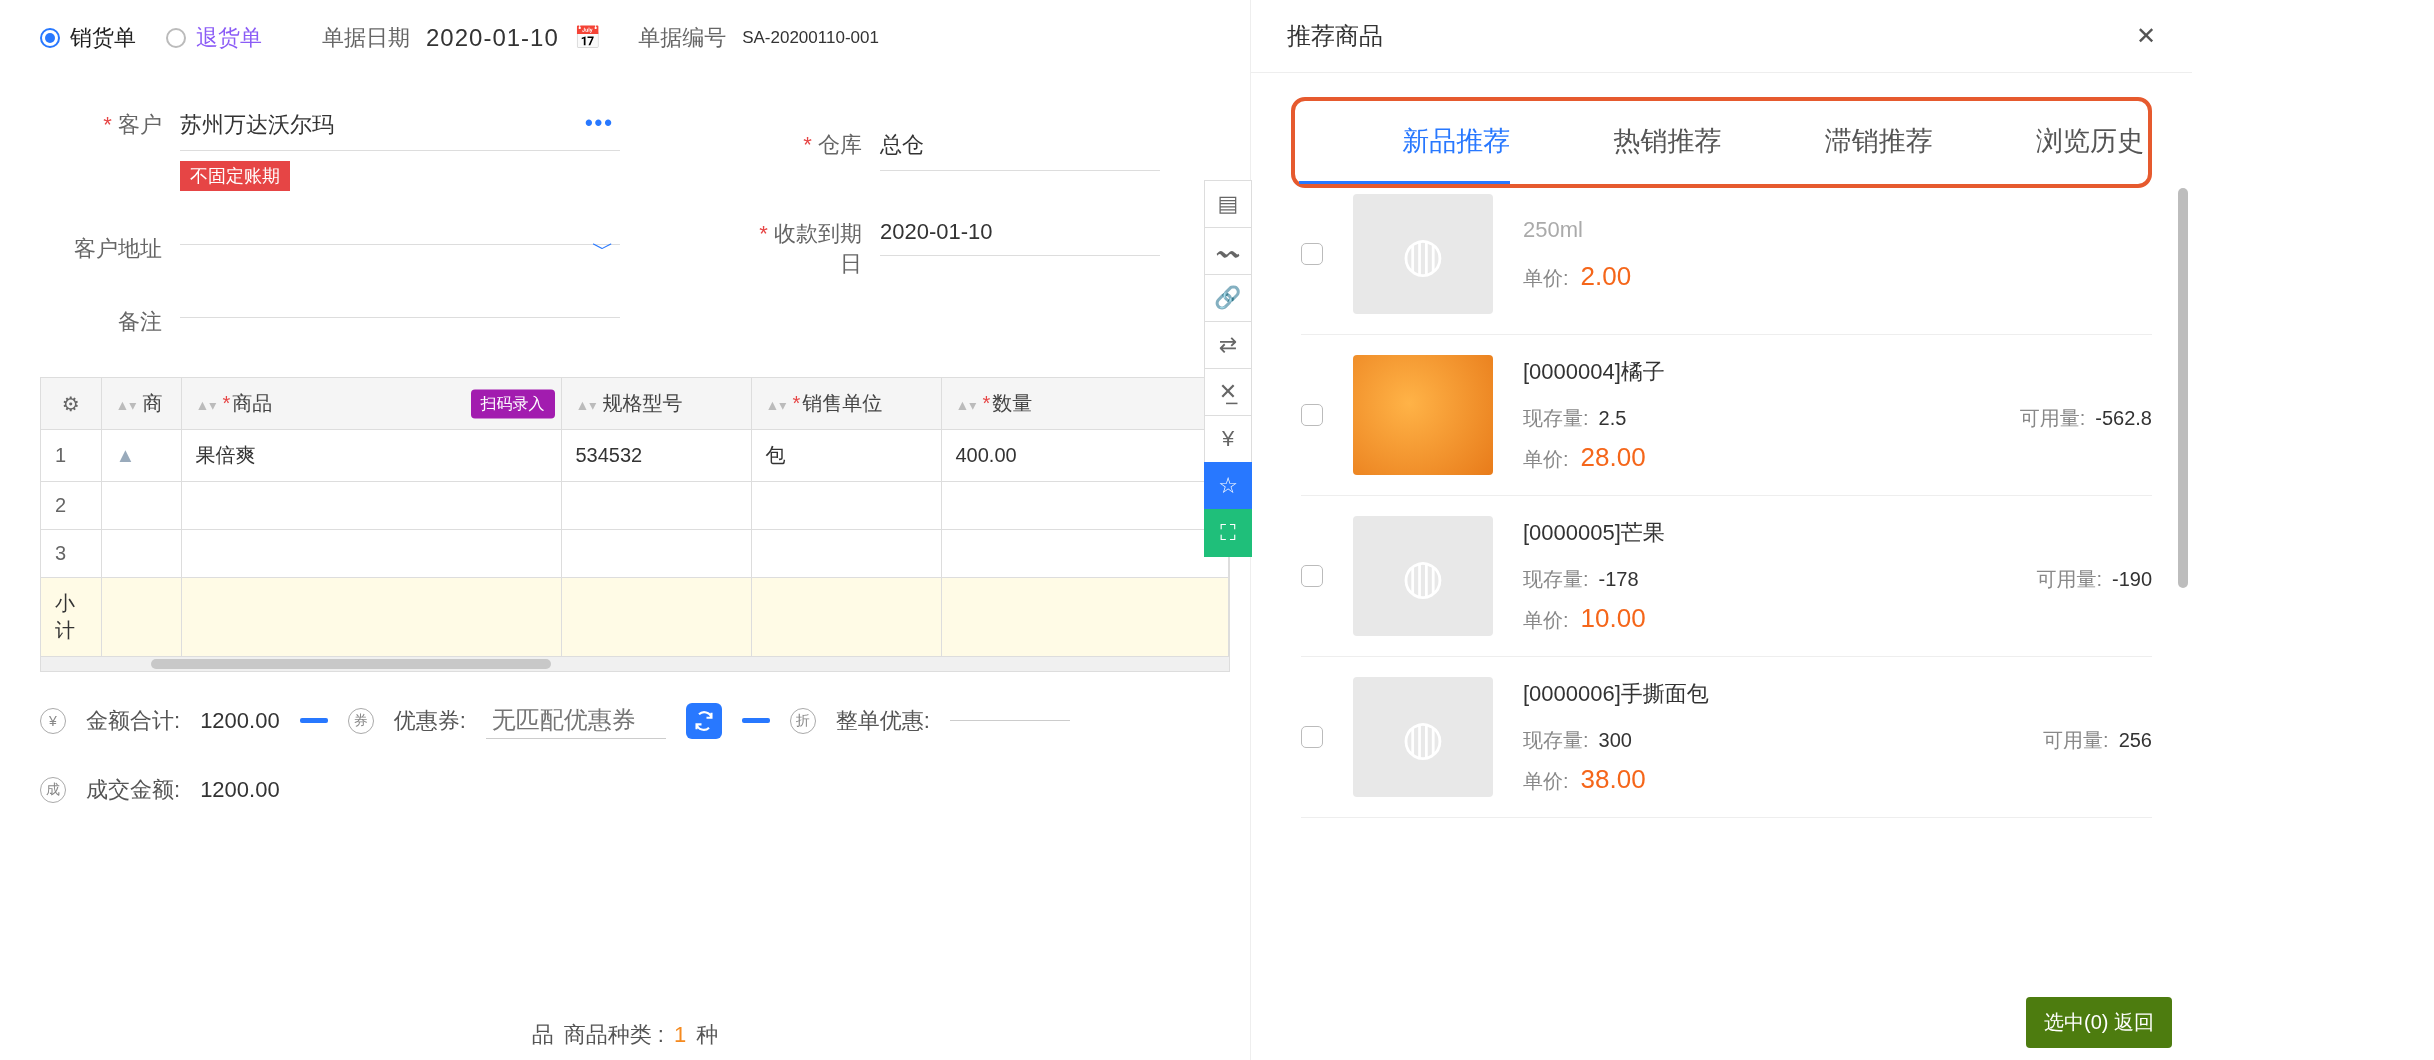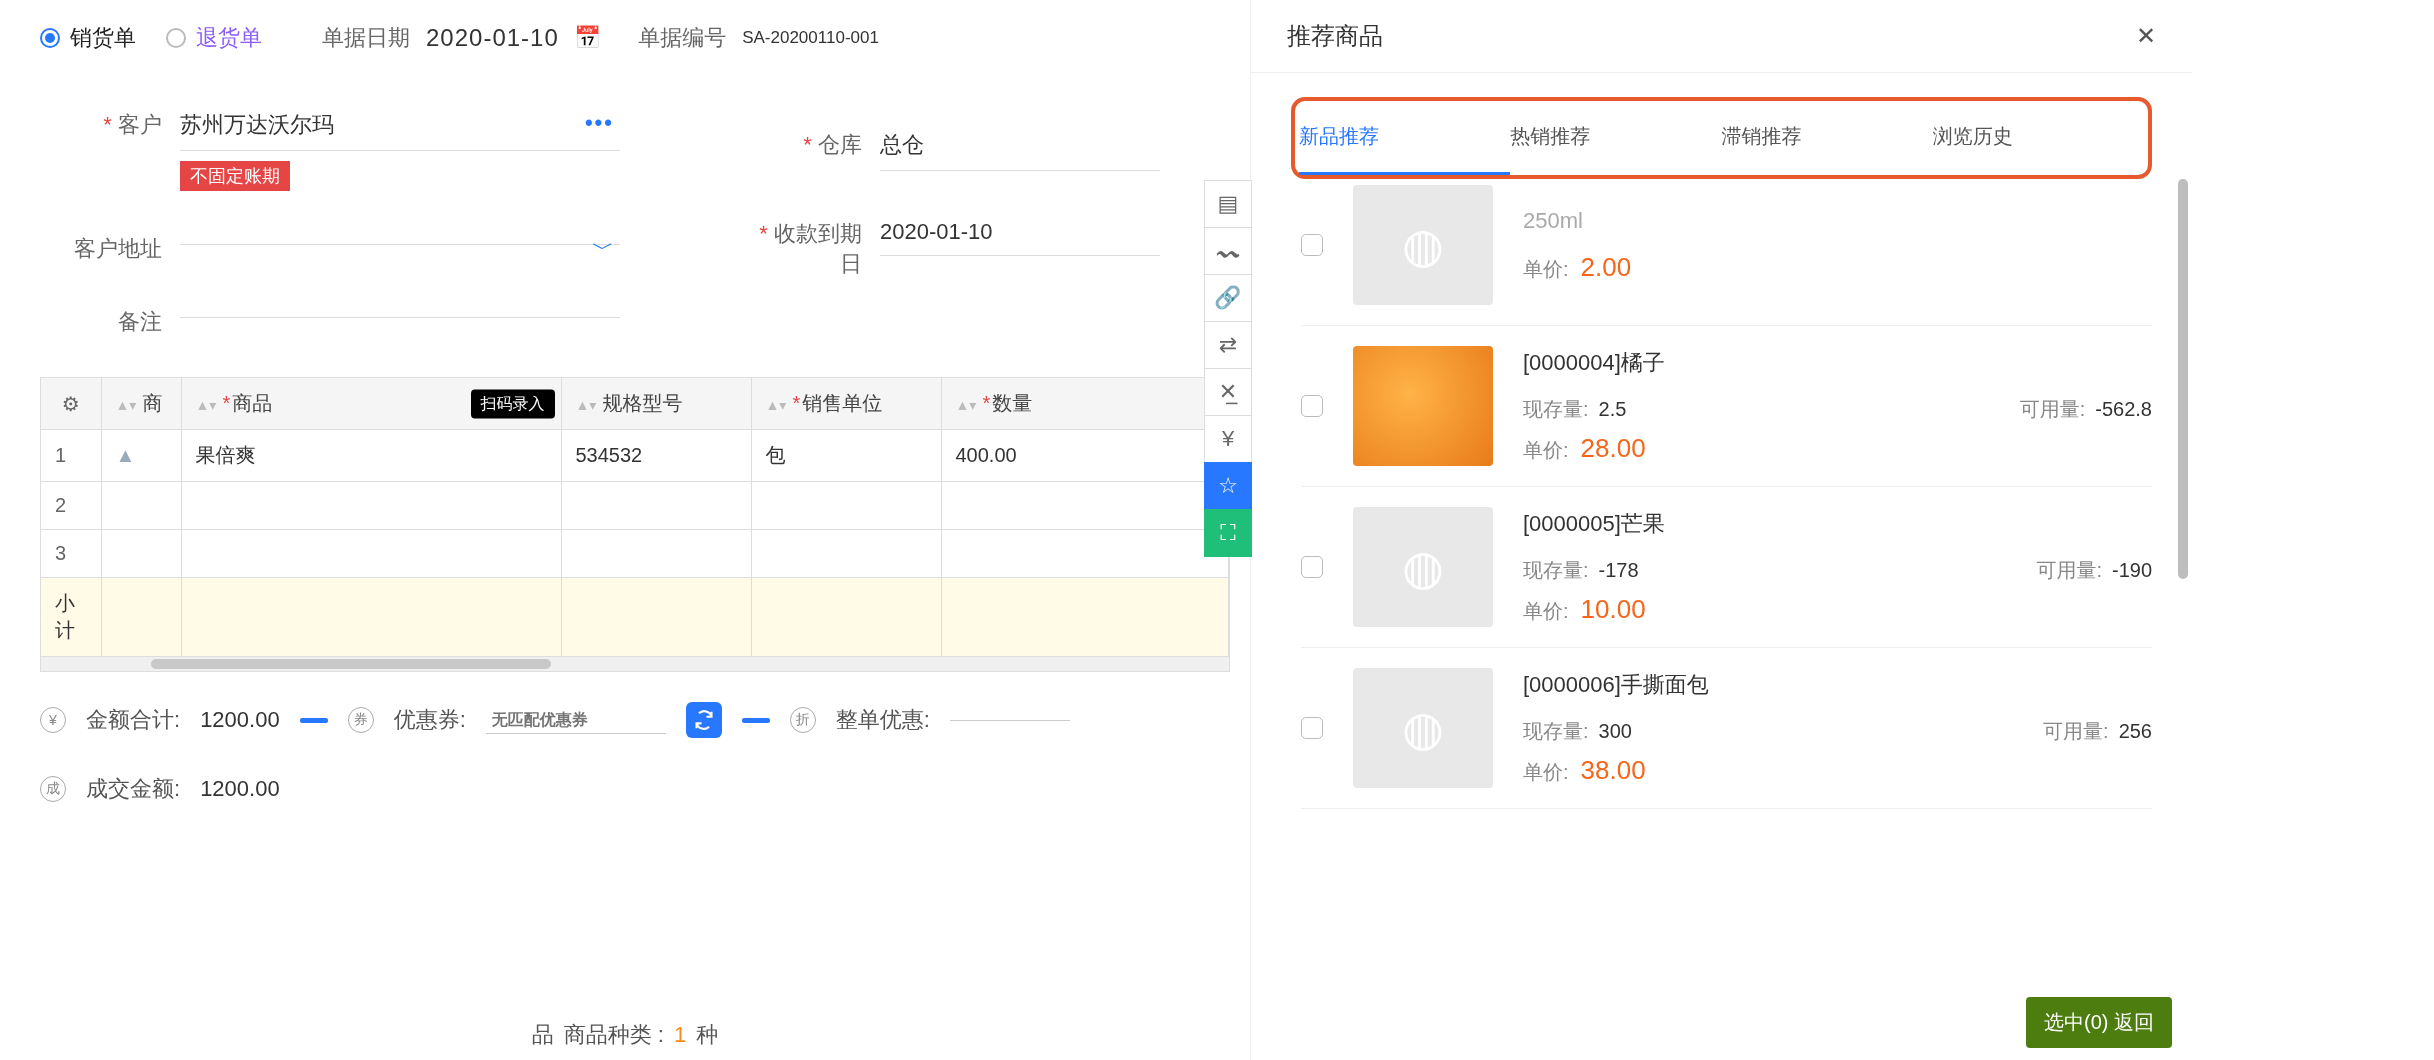--- a/index.html
+++ b/index.html
@@ -30,50 +30,50 @@
 .val .chev { position: absolute; right: 6px; color: #2878ff; }
 .tag-red { display: inline-block; background: #e64545; color: #fff; font-size: 18px; padding: 3px 10px; margin-top: 10px; }
 
 
 .grid { margin-top: 40px; border: 1px solid #ddd; }
 .grid table { width: 100%; border-collapse: collapse; }
 .grid th, .grid td { border-right: 1px solid #ddd; border-bottom: 1px solid #ddd; padding: 12px 14px; font-size: 20px; text-align: left; }
 .grid th { background: #f5f5f5; font-weight: normal; color: #444; position: relative; }
 .grid th .sort { color: #bbb; font-size: 14px; margin-right: 6px; }
 .star-req { color: #e64545; margin-right: 2px; }
-.scan-btn { position: absolute; right: 6px; top: 50%; transform: translateY(-50%); background: #000000; color: #fff; font-size: 16px; padding: 4px 10px; border-radius: 4px; }
+.scan-btn { position: absolute; right: 6px; top: 50%; transform: translateY(-50%); background: #a21caf; color: #fff; font-size: 16px; padding: 4px 10px; border-radius: 4px; }
 .gear { font-size: 20px; color: #666; }
 .row-num { text-align: center; color: #666; }
 .subtotal td { background: #fffbe6; }
 .hscroll { height: 14px; background: #f0f0f0; position: relative; }
 .hscroll .thumb { position: absolute; left: 110px; top: 2px; height: 10px; width: 400px; background: #c8c8c8; border-radius: 5px; }
 
 
 .totals { margin-top: 30px; display: flex; align-items: center; gap: 20px; font-size: 22px; color: #555; flex-wrap: wrap; }
 .totals .icon-c { width: 26px; height: 26px; border: 1.5px solid #aaa; border-radius: 50%; display: inline-flex; align-items: center; justify-content: center; font-size: 14px; color: #888; }
-.totals input { border: none; border-bottom: 1px solid #ccc; font-size: 16px; padding: 4px 6px; color: #aaa; width: 180px; font-weight: bold; }
+.totals input { border: none; border-bottom: 1px solid #ccc; font-size: 24px; padding: 4px 6px; color: #aaa; width: 180px; }
 .refresh-btn { width: 36px; height: 36px; background: #2878ff; border-radius: 6px; display: inline-flex; align-items: center; justify-content: center; color: #fff; }
 .dash { width: 28px; height: 5px; background: #2878ff; border-radius: 2px; }
 
 
 .bottom-summary { position: absolute; bottom: 10px; left: 50%; transform: translateX(-50%); font-size: 22px; color: #555; display: flex; align-items: center; gap: 10px; }
 .bottom-summary .orange { color: #f58a1f; }
 
 
 .icon-rail { position: absolute; right: -2px; top: 180px; display: flex; flex-direction: column; }
 .icon-rail .rail-btn { width: 48px; height: 48px; border: 1px solid #ddd; border-left: 1px solid #ddd; display: flex; align-items: center; justify-content: center; font-size: 22px; color: #666; background: #fff; margin-bottom: -1px; }
 .icon-rail .rail-btn.star { background: #2878ff; color: #fff; border-color: #2878ff; }
 .icon-rail .rail-btn.expand { background: #1fbf7a; color: #fff; border-color: #1fbf7a; }
 
 
 .rp-header { display: flex; align-items: center; justify-content: space-between; padding: 20px 36px; font-size: 24px; border-bottom: 1px solid #eee; }
 .rp-close { font-size: 24px; color: #555; cursor: pointer; }
 .rp-tabs-wrap { padding: 24px 40px 0; }
 .rp-tabs { display: flex; border: 4px solid #e65a2e; border-radius: 14px; padding: 6px 4px 0; }
-.rp-tab { flex: 1; text-align: left; font-size: 20px; padding: 16px 0 22px; color: #555; cursor: pointer; }
+.rp-tab { flex: 1; text-align: right; font-size: 27px; padding: 16px 0 22px; color: #555; cursor: pointer; }
 .rp-tab.active { color: #2878ff; border-bottom: 3px solid #2878ff; }
 .rp-list { flex: 1; overflow-y: auto; padding: 0 40px 0 50px; position: relative; }
 .rp-item { display: flex; align-items: center; gap: 30px; padding: 20px 0; border-bottom: 1px solid #eee; }
 .rp-item.first { padding-top: 6px; }
 .chk { width: 22px; height: 22px; border: 1.5px solid #bbb; border-radius: 5px; flex-shrink: 0; }
 .thumb-img { width: 140px; height: 120px; background: #e8e8e8; display: flex; align-items: center; justify-content: center; color: #fff; font-size: 48px; flex-shrink: 0; border-radius: 4px; }
 .thumb-img.orange-img { background: radial-gradient(circle at 40% 40%, #ffb347, #e87b1a); }
 .rp-info { flex: 1; }
 .rp-title { font-size: 22px; color: #333; margin-bottom: 18px; }
 .rp-stats { display: flex; gap: 60px; font-size: 20px; color: #888; flex-wrap: wrap; }

